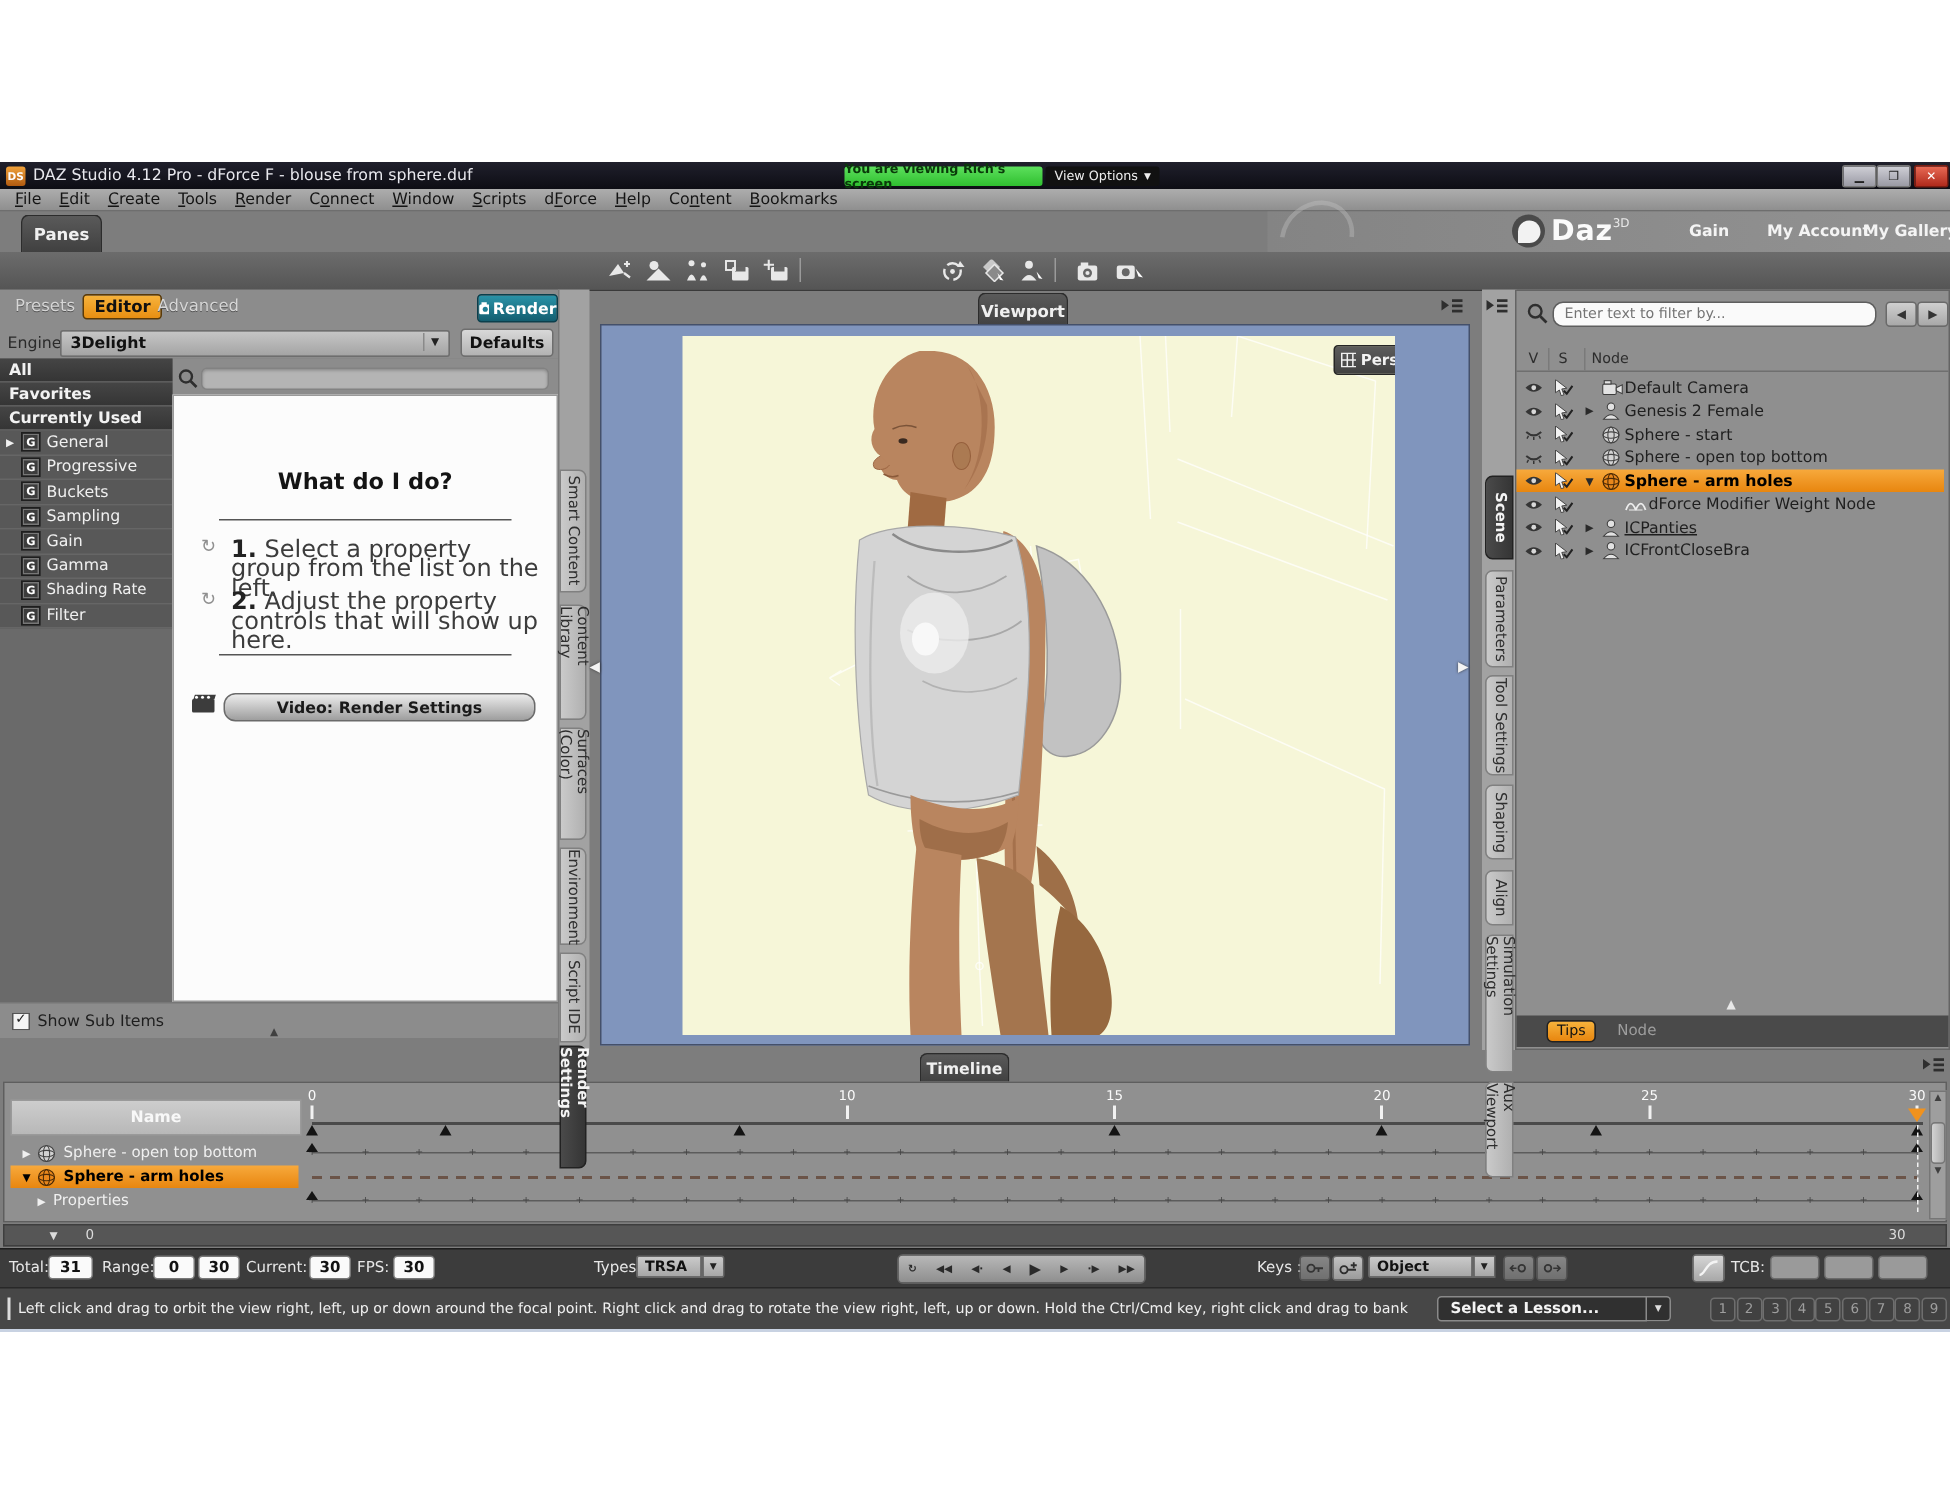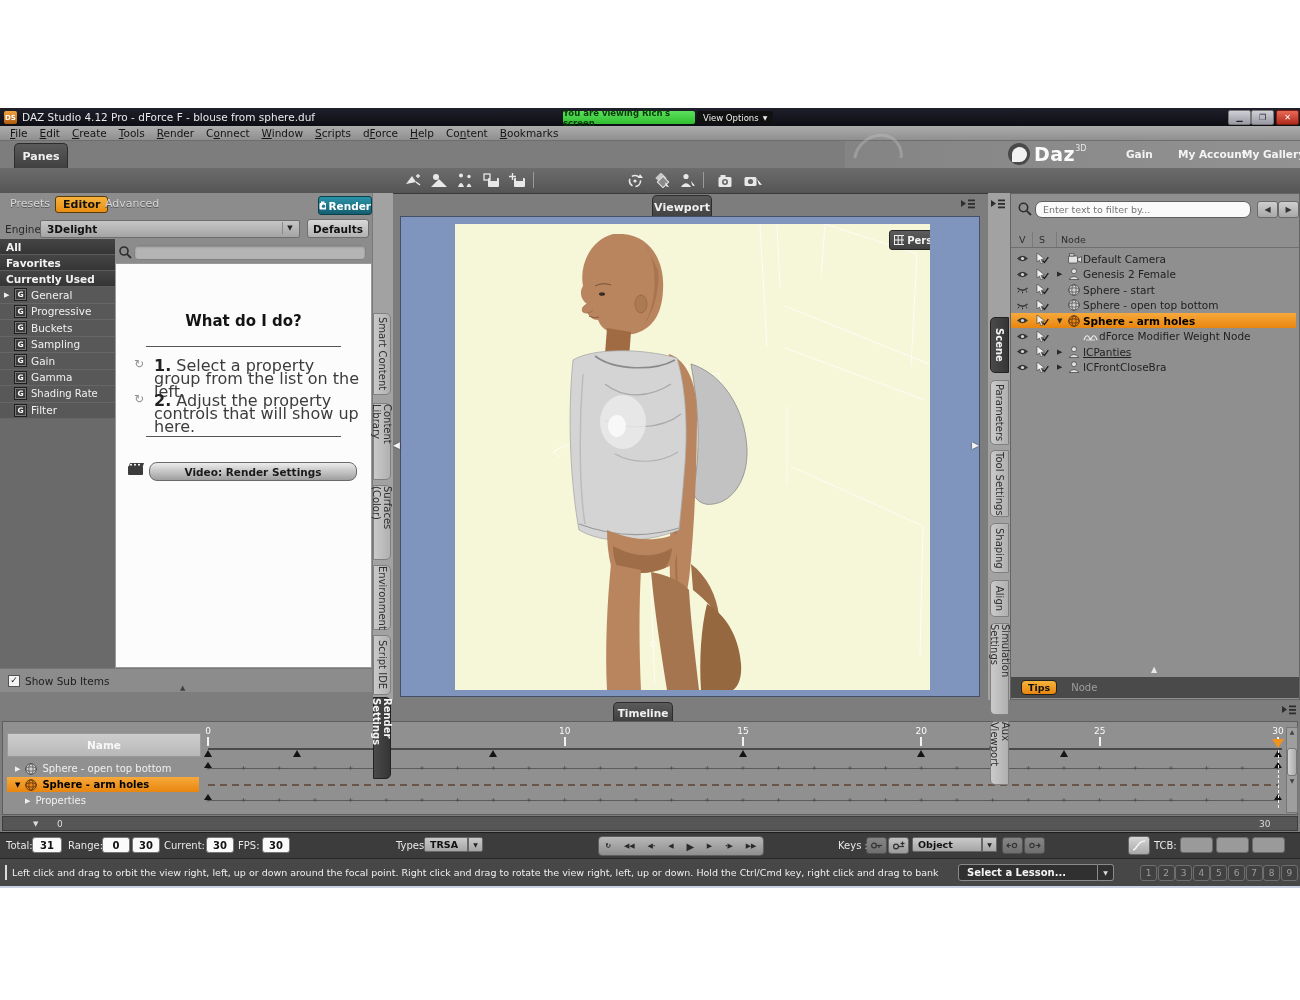--- a/index.html
+++ b/index.html
@@ -94,21 +94,21 @@
   #sp-filter{position:absolute;left:20px;top:1px;width:200px;height:15px;border:1px solid #5e5e5e;border-radius:7px;background:#fafafa;font-size:9.5px;color:#444;padding:0 7px;font-family:inherit;}
   .sp-navbtn{position:absolute;top:1px;width:19px;height:15px;background:linear-gradient(#cfcfcf,#a8a8a8);border:1px solid #6a6a6a;border-radius:3px;font-size:8px;color:#333;display:flex;align-items:center;justify-content:center;}
   #sp-header{position:absolute;left:0px;top:38px;width:288px;height:15px;border-bottom:1px solid #6f6f6f;font-size:9.5px;color:#2d2d2d;}
   #sp-header span{position:absolute;top:2px;}
   .sp-colsep{position:absolute;top:0;width:1px;height:15px;background:#7a7a7a;}
   .sp-row{position:absolute;left:0;width:285px;height:15px;display:flex;align-items:center;font-size:10.5px;color:#1f1f1f;}
   .sp-row.selected{background:linear-gradient(#f7a93c,#e8860f);font-weight:bold;color:#000;}
   .sp-cell{position:absolute;display:flex;align-items:center;}
   .sp-expander{font-size:7px;color:#2a2a2a;}
   #sp-tips-bar{position:absolute;left:0;top:483px;width:288px;height:21px;background:#4a4a4a;display:flex;align-items:center;}
-  #tips-pill{margin-left:10px;background:linear-gradient(#f7b33c,#e8860f);border:1px solid #222;border-radius:4px;color:#111;font-weight:bold;font-size:9.5px;padding:1px 6px;}
+  #tips-pill{margin-left:20px;background:linear-gradient(#f7b33c,#e8860f);border:1px solid #222;border-radius:4px;color:#111;font-weight:normal;font-size:9.5px;padding:1px 6px;}
   #node-word{margin-left:14px;color:#9e9e9e;font-size:10px;}
   #sp-up-arrow{position:absolute;left:140px;top:471px;color:#e8e8e8;font-size:8px;}
 
   
   #tl-tab{left:613px;top:594px;width:58px;height:19px;background:linear-gradient(#5a5a5a,#3f3f3f);border:1px solid #2c2c2c;border-bottom:none;border-radius:5px 5px 0 0;color:#f0f0f0;font-weight:bold;font-size:10.5px;display:flex;align-items:center;justify-content:center;}
   #tl-content{left:2px;top:613px;width:1296px;height:94px;background:#909090;border:1px solid #5e5e5e;box-sizing:border-box;}
   #tl-name-header{position:absolute;left:4px;top:11px;width:192px;height:22px;background:linear-gradient(#cdcdcd,#b8b8b8);border:1px solid #9a9a9a;color:#f8f8f8;font-weight:bold;font-size:10.5px;display:flex;align-items:center;justify-content:center;}
   .tl-trackname{position:absolute;left:4px;width:192px;height:15px;display:flex;align-items:center;font-size:10px;color:#f0f0f0;}
   .tl-trackname.selected{background:linear-gradient(#f7a93c,#e8860f);color:#000;font-weight:bold;}
   .tl-ruler-label{position:absolute;top:4px;font-size:9px;color:#fafafa;transform:translateX(-50%);}

